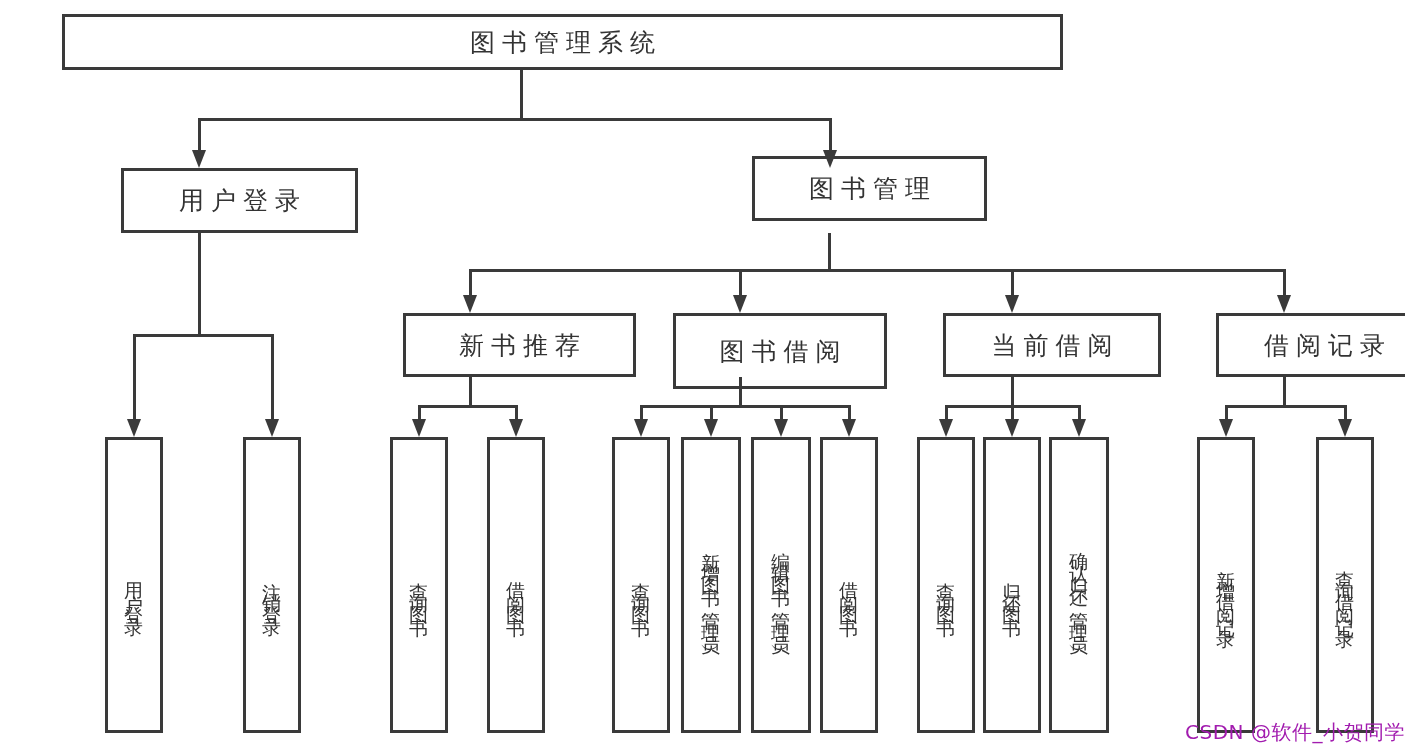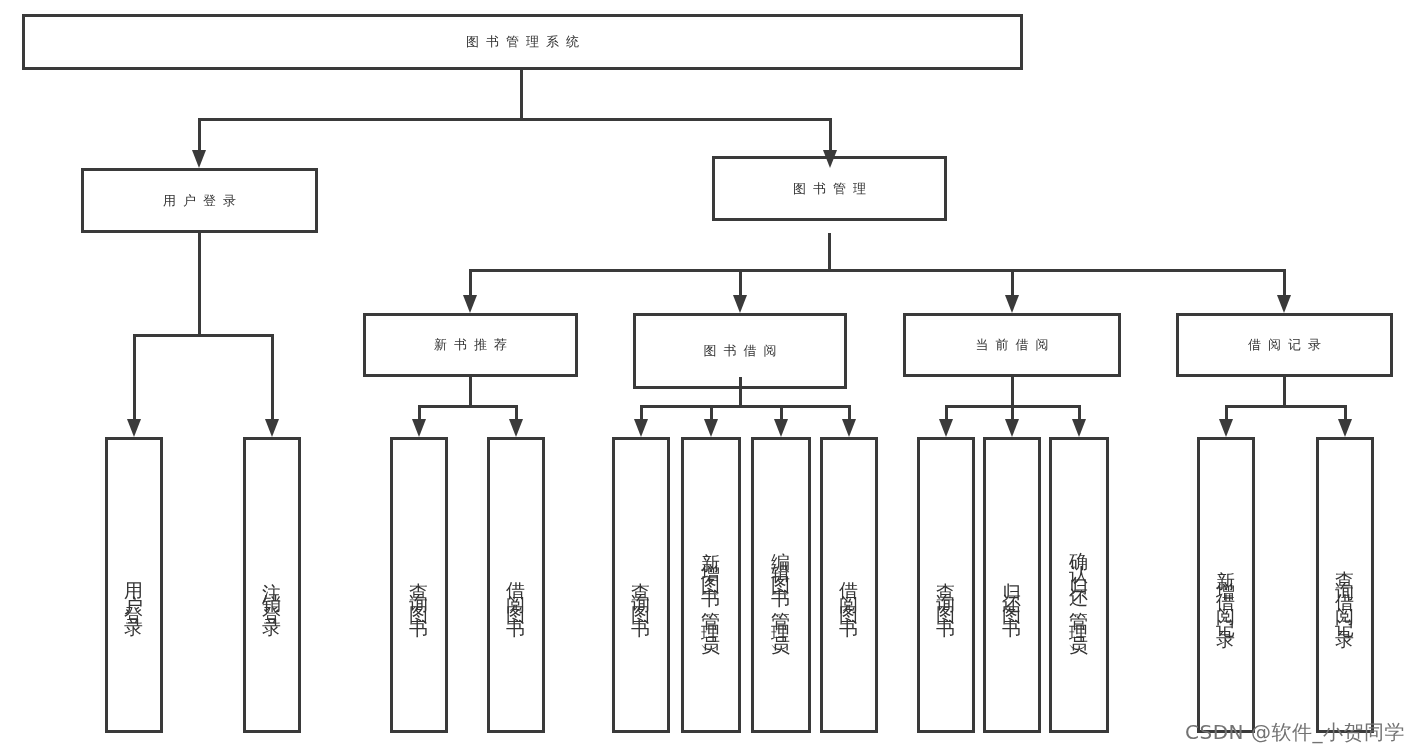--- a/index.html
+++ b/index.html
@@ -14,23 +14,24 @@
     position:absolute;
     box-sizing:border-box;
     border:3px solid #3a3a3a;
     background:#ffffff;
     color:#333333;
     display:flex;
     align-items:center;
     justify-content:center;
   }
   .h{
-    font-size:13px;
+    font-size:25px;
     letter-spacing:7px;
     padding-left:7px;
+    margin-left:40px;
   }
   .v{
     writing-mode:vertical-rl;
     text-orientation:mixed;
     font-size:19px;
     letter-spacing:12px;
     padding-top:12px;
     line-height:1;
   }
   .ln{
@@ -40,38 +41,38 @@
   .ar{
     position:absolute;
     width:0;height:0;
     border-left:7px solid transparent;
     border-right:7px solid transparent;
     border-top:18px solid #3a3a3a;
   }
   .wm{
     position:absolute;
     left:1185px;top:719px;
-    color:#737373;
+    color:#a21caf;
     font-size:20px;
     letter-spacing:0.5px;
     z-index:10;
     white-space:nowrap;
   }
 </style>
 </head>
 <body>
 
 <div class="canvas">
 
   <div class="node h" style="left:22px;top:14px;width:1001px;height:56px">图书管理系统</div>
 
   <div class="node h" style="left:81px;top:168px;width:237px;height:65px">用户登录</div>
   <div class="node h" style="left:712px;top:156px;width:235px;height:65px">图书管理</div>
 
-  <div class="node h" style="left:363px;top:313px;width:215px;height:64px">新书推荐</div>
+  <div class="node h" style="left:363px;top:313px;width:233px;height:64px">新书推荐</div>
   <div class="node h" style="left:633px;top:313px;width:214px;height:76px">图书借阅</div>
   <div class="node h" style="left:903px;top:313px;width:218px;height:64px">当前借阅</div>
   <div class="node h" style="left:1176px;top:313px;width:217px;height:64px">借阅记录</div>
 
   <div class="node v" style="left:105px;top:437px;width:58px;height:296px">用户登录</div>
   <div class="node v" style="left:243px;top:437px;width:58px;height:296px">注销登录</div>
 
   <div class="node v" style="left:390px;top:437px;width:58px;height:296px">查询图书</div>
   <div class="node v" style="left:487px;top:437px;width:58px;height:296px">借阅图书</div>
 

